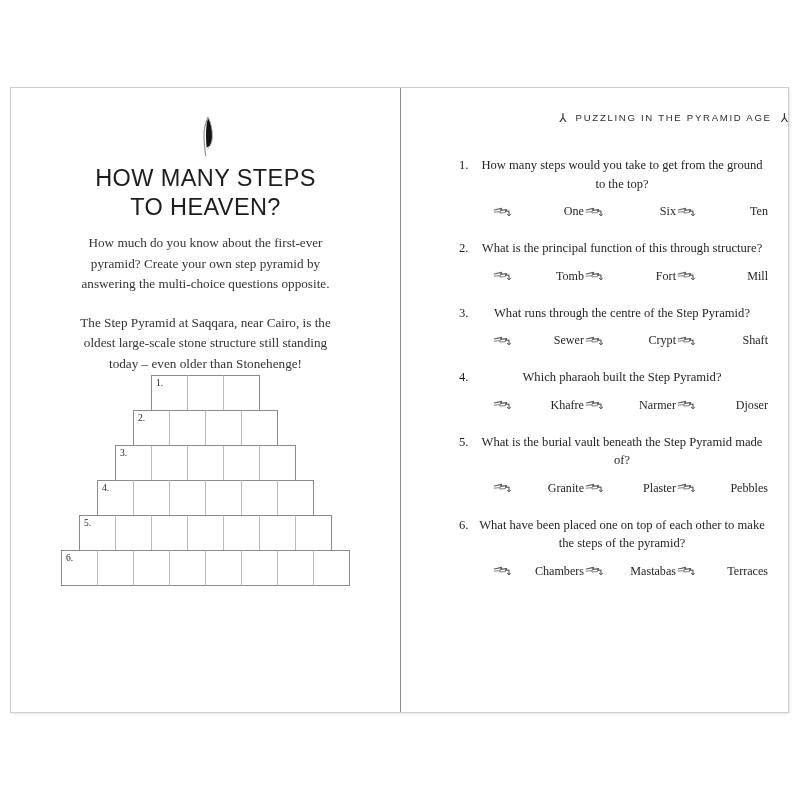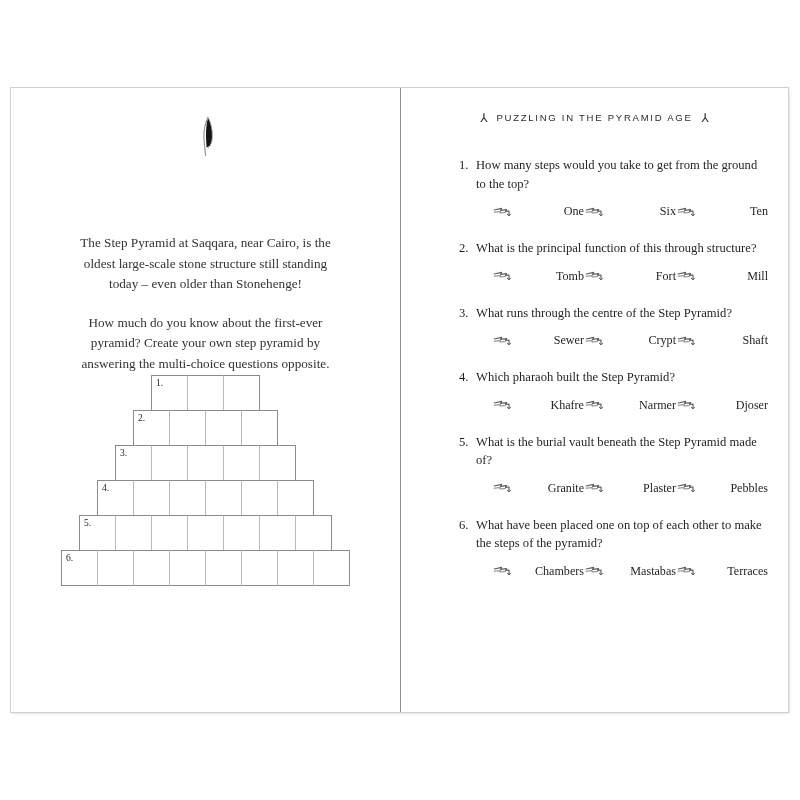--- a/index.html
+++ b/index.html
@@ -117,21 +117,21 @@
     font-size: 9.5px;
     color: #1d1d1d;
     font-family: "Liberation Serif", serif;
   }
 
   
   .runhead {
     position: absolute;
     left: 0; right: 0;
     top: 23px;
-    text-align: center;
+    text-align: right;
     font-family: "Liberation Sans", "DejaVu Sans", sans-serif;
     font-size: 9.6px;
     letter-spacing: 1.7px;
     color: #2b2b2b;
     white-space: nowrap;
   }
   .runhead .orn {
     font-family: "DejaVu Sans", sans-serif;
     font-size: 12px;
     letter-spacing: 0;
@@ -154,21 +154,21 @@
     font-size: 12.6px;
     line-height: 18.5px;
     color: #252525;
   }
   .qnum {
     width: 17px;
     flex: 0 0 17px;
     font-size: 12.6px;
     color: #1d1d1d;
   }
-  .qtext { flex: 1; }
+  .qtext { flex: 1; text-align: center; }
 
   .opts {
     display: flex;
     margin-top: 11px;
     padding-left: 33px;
     font-size: 12.1px;
     color: #252525;
   }
   .opt {
     width: 100px;
@@ -206,24 +206,28 @@
   <div class="page" id="page-left">
 
     <div class="quill">
       <svg width="26" height="46" viewBox="0 0 26 46">
         <path d="M15.5 4 C18.2 9, 19.6 16, 19.2 23 C18.9 28, 17.6 31, 15.6 32.6 L13.6 33.4 C13.0 27, 12.6 18, 13.6 10.4 C14.0 7.4, 14.7 5.3, 15.5 4 Z" fill="#151515"></path>
         <path d="M15.0 3.2 C12.0 9.5, 10.6 17.5, 11.0 24.8 C11.3 30.5, 12.0 35.6, 12.6 41.6" fill="none" stroke="#8e8e8e" stroke-width="1.1" stroke-linecap="round"></path>
         <path d="M15.0 3.2 C17.9 8.6, 19.6 15.6, 19.4 22.8 C19.2 28.6, 17.8 32.2, 15.0 34.2" fill="none" stroke="#a8a8a8" stroke-width="0.9"></path>
       </svg>
     </div>
 
+    <div class="title">
+      <span>HOW MANY STEPS</span>
+      <span class="l2">TO HEAVEN?</span>
+    </div>
 
     <div class="intro">
+      <p>How much do you know about the first-ever pyramid? Create your own step pyramid by answering the multi-choice questions opposite.</p>
       <p>The Step Pyramid at Saqqara, near Cairo, is the oldest large-scale stone structure still standing today – even older than Stonehenge!</p>
-      <p>How much do you know about the first-ever pyramid? Create your own step pyramid by answering the multi-choice questions opposite.</p>
     </div>
 
     <div id="pyramid">
         <div class="prow">
           <div class="pcell">
             <span class="pnum">1.</span>
           </div>
           <div class="pcell"></div>
           <div class="pcell"></div>
         </div>

